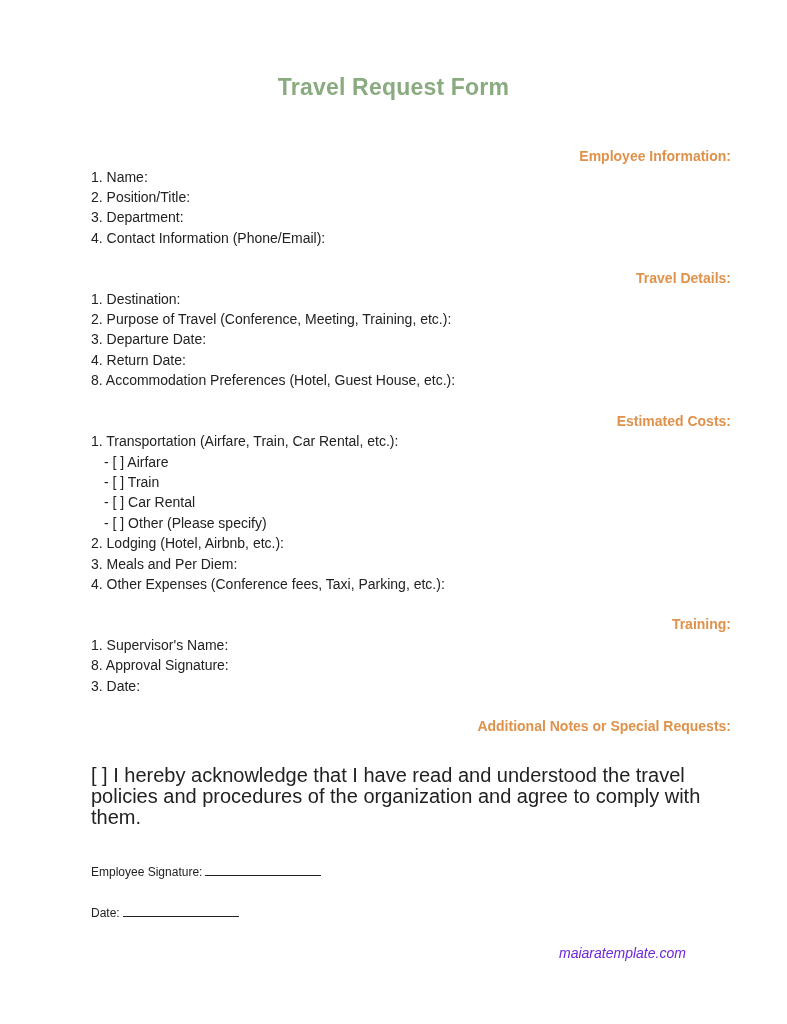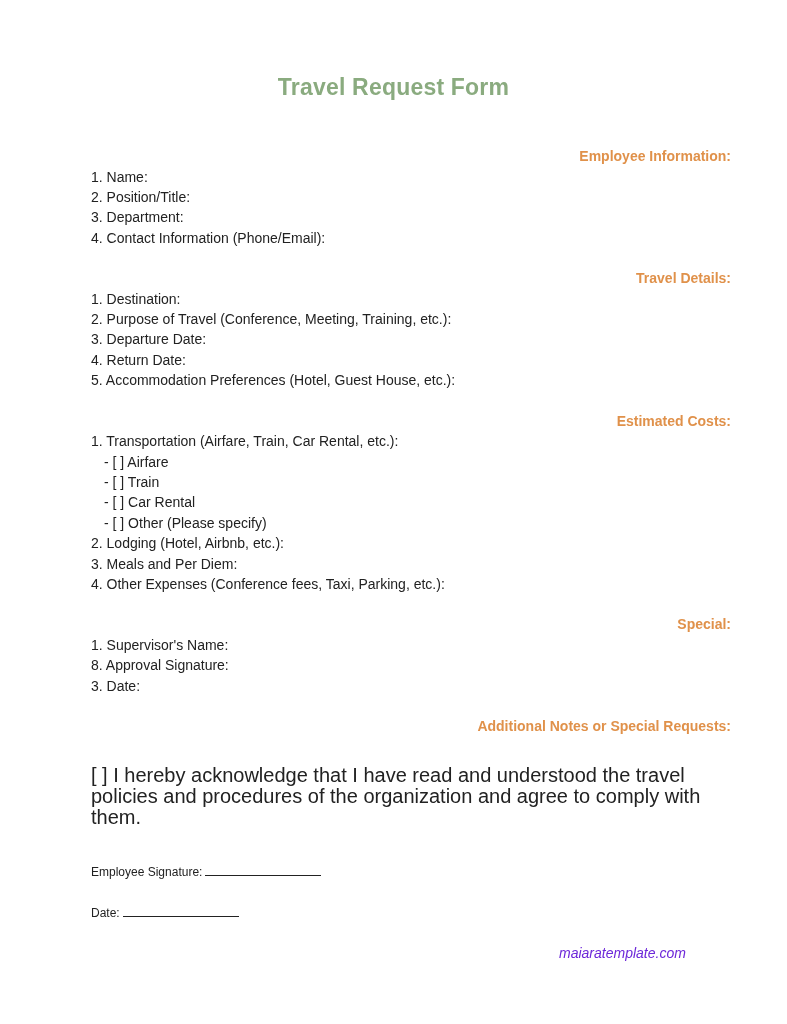--- a/index.html
+++ b/index.html
@@ -37,37 +37,37 @@
     <div class="line">3. Department:</div>
     <div class="line">4. Contact Information (Phone/Email):</div>
   </div>
 
   <div class="section">
     <div class="heading">Travel Details:</div>
     <div class="line">1. Destination:</div>
     <div class="line">2. Purpose of Travel (Conference, Meeting, Training, etc.):</div>
     <div class="line">3. Departure Date:</div>
     <div class="line">4. Return Date:</div>
-    <div class="line">5. Accommodation Preferences (Hotel, Guest House, etc.):</div>
+    <div class="line">8. Accommodation Preferences (Hotel, Guest House, etc.):</div>
   </div>
 
   <div class="section">
     <div class="heading">Estimated Costs:</div>
     <div class="line">1. Transportation (Airfare, Train, Car Rental, etc.):</div>
     <div class="line sub">- [ ] Airfare</div>
     <div class="line sub">- [ ] Train</div>
     <div class="line sub">- [ ] Car Rental</div>
     <div class="line sub">- [ ] Other (Please specify)</div>
     <div class="line">2. Lodging (Hotel, Airbnb, etc.):</div>
     <div class="line">3. Meals and Per Diem:</div>
     <div class="line">4. Other Expenses (Conference fees, Taxi, Parking, etc.):</div>
   </div>
 
   <div class="section">
-    <div class="heading">Special:</div>
+    <div class="heading">Training:</div>
     <div class="line">1. Supervisor's Name:</div>
     <div class="line">8. Approval Signature:</div>
     <div class="line">3. Date:</div>
   </div>
 
   <div class="section">
     <div class="heading notes-heading">Additional Notes or Special Requests:</div>
     <div class="ack">[ ] I hereby acknowledge that I have read and understood the travel policies and procedures of the organization and agree to comply with them.</div>
   </div>
 

